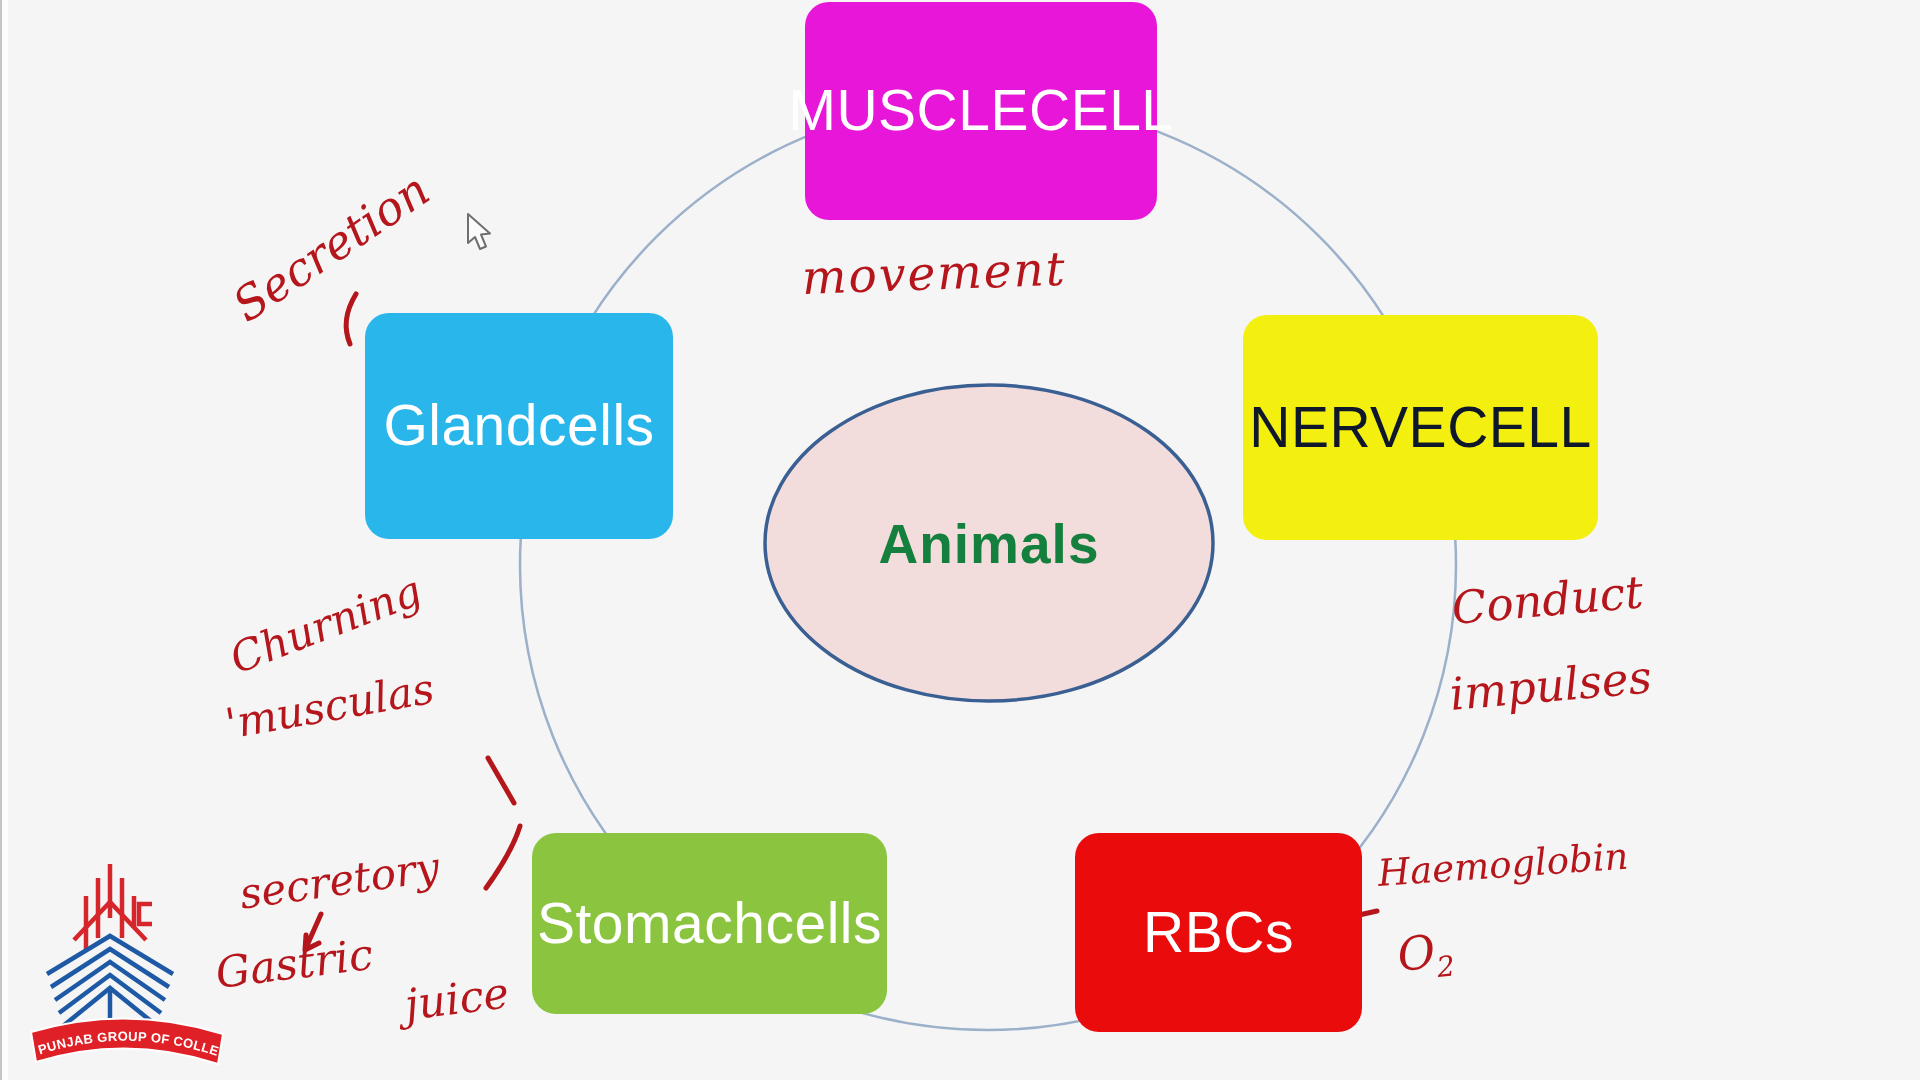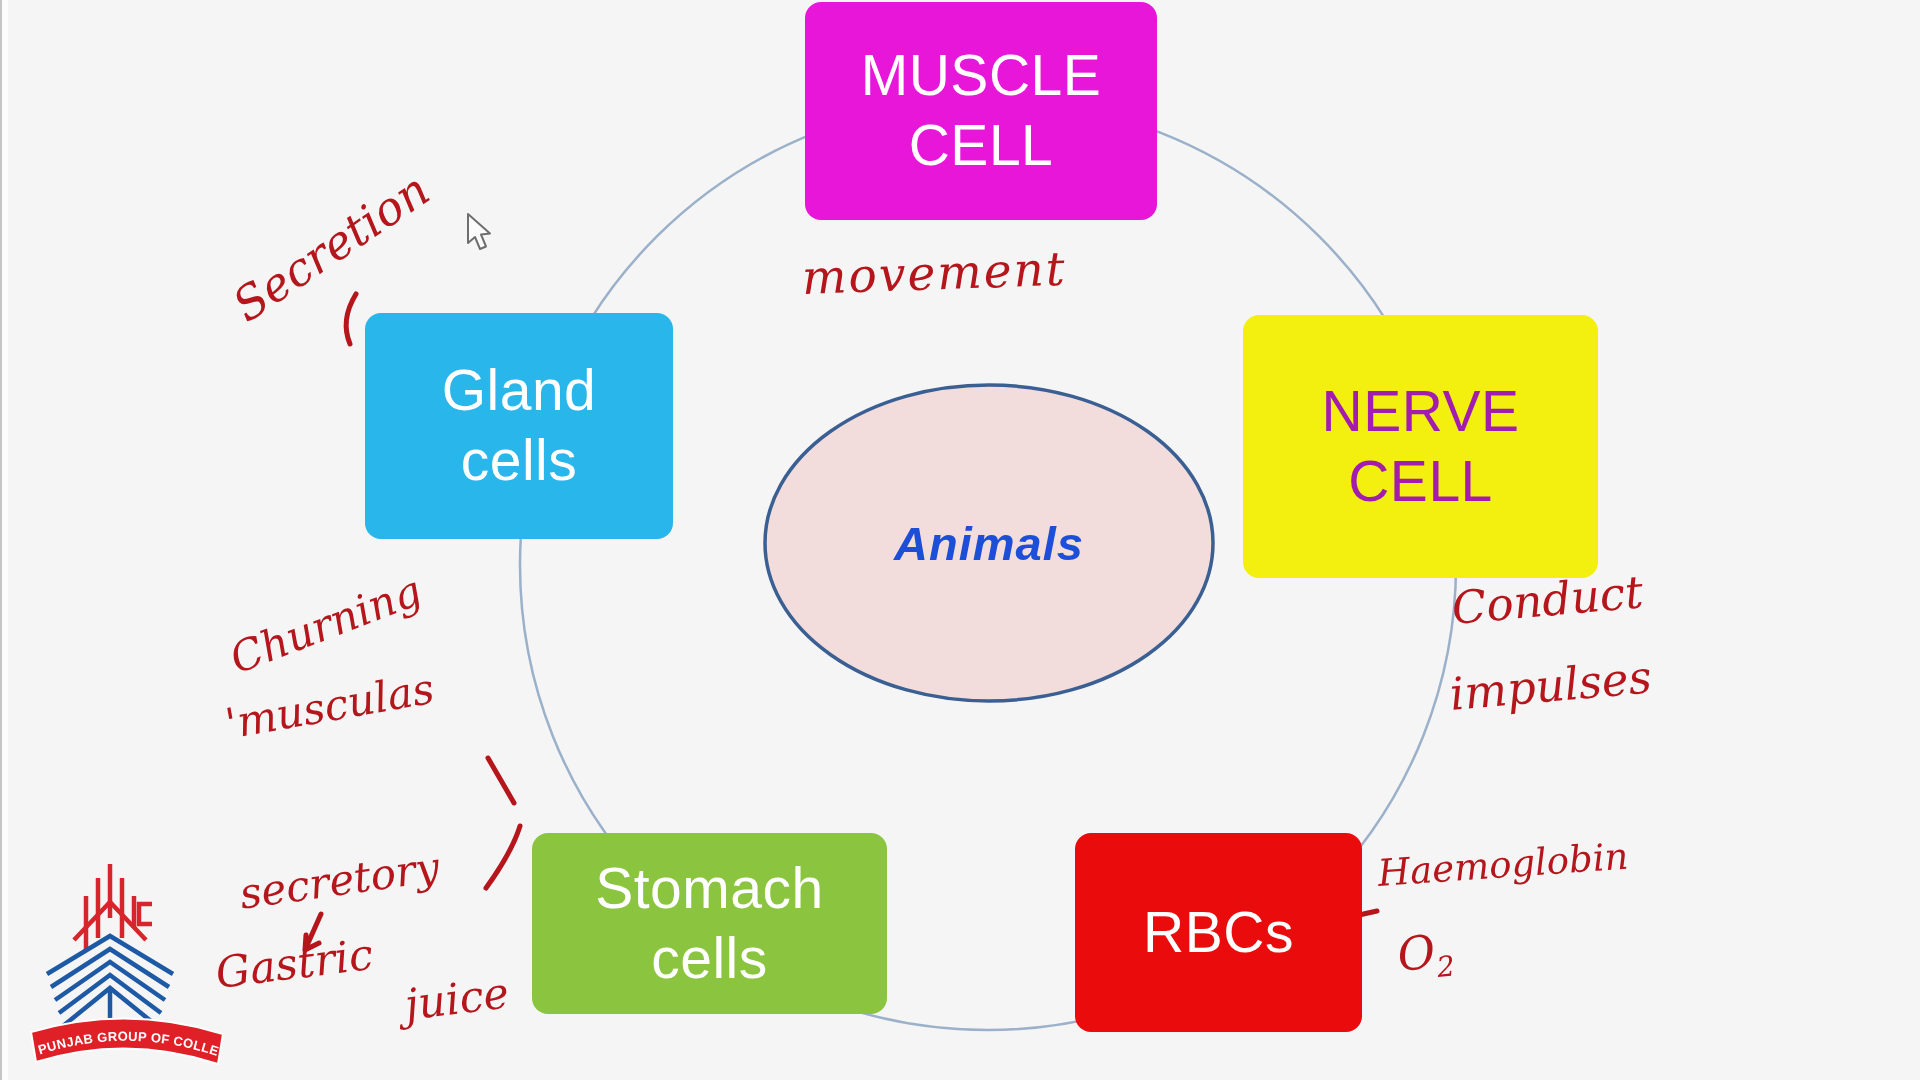--- a/index.html
+++ b/index.html
@@ -7,36 +7,36 @@
     position:relative;width:1920px;height:1080px;overflow:hidden;
     background:#f5f5f6;
     font-family:"Liberation Sans",sans-serif;
   }
   .edge-strip{position:absolute;left:0;top:0;width:8px;height:100%;
     background:linear-gradient(to right,#c6c6c9 0 2px,#fdfdfd 2px 8px);}
   svg.overlay{position:absolute;left:0;top:0;width:1920px;height:1080px;}
 
   
   .node{
-    position:absolute;border-radius:16px;display:flex;flex-direction:column;
+    position:absolute;border-radius:24px;display:flex;flex-direction:row;
     align-items:center;justify-content:center;text-align:center;
     font-size:57px;line-height:1.22;color:#fff;letter-spacing:0.5px;
   }
   .node span{display:block;}
   .node-muscle {left:805px;top:2px;  width:352px;height:218px;background:#e816d9;}
   .node-gland  {left:365px;top:313px;width:308px;height:226px;background:#29b6ea;}
-  .node-nerve  {left:1243px;top:315px;width:355px;height:263px;background:#f3ef0f;color:#a21caf;}
+  .node-nerve  {left:1243px;top:315px;width:355px;height:225px;background:#f3ef0f;color:#0f172a;}
   .node-stomach{left:532px;top:833px;width:355px;height:181px;background:#8bc53f;}
   .node-rbc    {left:1075px;top:833px;width:287px;height:199px;background:#ea0c0c;}
 
   
   .center-label{
     position:absolute;left:765px;top:385px;width:448px;height:317px;
     display:flex;align-items:center;justify-content:center;
-    font-size:47px;font-weight:bold;font-style:italic;color:#1d4ed8;
+    font-size:55px;font-weight:bold;color:#15803d;
     letter-spacing:1px;
   }
 
   
   .ink{
     position:absolute;color:#b5161b;
     font-family:"DejaVu Serif",serif;font-style:italic;
     transform-origin:0 50%;white-space:nowrap;
   }
   .ink-secretion {left:238px; top:283px; font-size:46px;transform:rotate(-34deg);}

